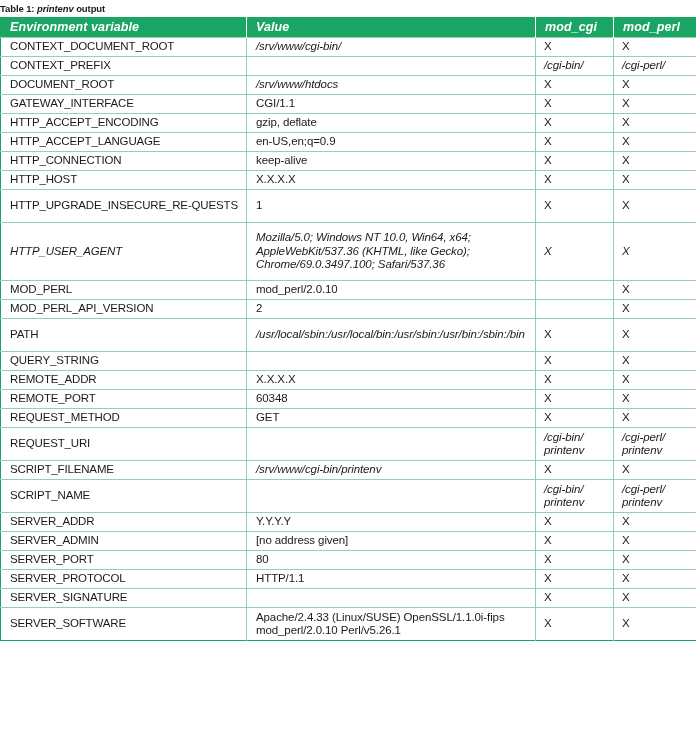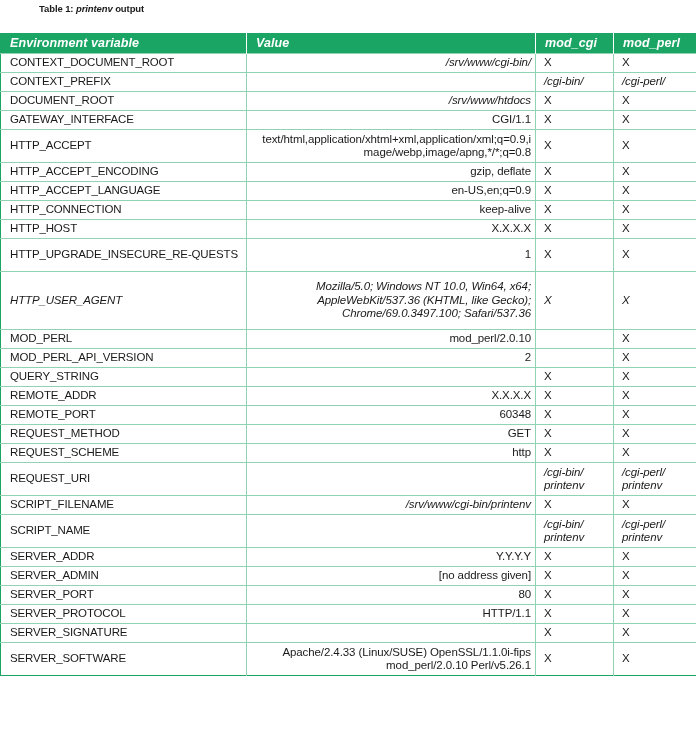--- a/index.html
+++ b/index.html
@@ -17,27 +17,26 @@
   #page {
     position: relative;
     width: 696px;
     height: 742px;
     box-sizing: border-box;
   }
   #caption {
     font-size: 9.5px;
     font-weight: bold;
     line-height: 16px;
-    padding: 1px 0 1px 10px;
+    padding: 1px 0 1px 0;
     letter-spacing: -0.1px;
     color: #1a1a1a;
-    height: 33px;
+    height: 17px;
     box-sizing: border-box;
     white-space: nowrap;
-    margin-left: 29px;
   }
   #caption .cap-em {
     font-style: italic;
   }
   table.envtable {
     border-collapse: collapse;
     width: 696px;
     table-layout: fixed;
     border-left: 1.5px solid #1aa565;
     border-right: 1.5px solid #1aa565;
@@ -78,21 +77,20 @@
   }
   tbody tr td:last-child { border-right: none; }
 
   tbody td.var {
     white-space: normal;
     letter-spacing: -0.15px;
     margin-top: 13px;
   }
   tbody td.val {
     letter-spacing: -0.1px;
-    text-align: right;
   }
   tbody td.val.ital,
   tbody td.flag.ital {
     font-style: italic;
   }
   tbody td.flag {
     padding-left: 8px;
     letter-spacing: -0.1px;
   }
   tbody tr.h1 td { height: 19px; }
@@ -141,26 +139,20 @@
           <td class="val ital">/srv/www/htdocs</td>
           <td class="flag">X</td>
           <td class="flag">X</td>
         </tr>
         <tr class="h1">
           <td class="var">GATEWAY_INTERFACE</td>
           <td class="val">CGI/1.1</td>
           <td class="flag">X</td>
           <td class="flag">X</td>
         </tr>
-        <tr class="h2">
-          <td class="var">HTTP_ACCEPT</td>
-          <td class="val">text/html,application/xhtml+xml,application/xml;q=0.9,image/webp,image/apng,*/*;q=0.8</td>
-          <td class="flag">X</td>
-          <td class="flag">X</td>
-        </tr>
         <tr class="h1">
           <td class="var">HTTP_ACCEPT_ENCODING</td>
           <td class="val">gzip, deflate</td>
           <td class="flag">X</td>
           <td class="flag">X</td>
         </tr>
         <tr class="h1">
           <td class="var">HTTP_ACCEPT_LANGUAGE</td>
           <td class="val">en-US,en;q=0.9</td>
           <td class="flag">X</td>
@@ -195,20 +187,26 @@
           <td class="val">mod_perl/2.0.10</td>
           <td class="flag"></td>
           <td class="flag">X</td>
         </tr>
         <tr class="h1">
           <td class="var">MOD_PERL_API_VERSION</td>
           <td class="val">2</td>
           <td class="flag"></td>
           <td class="flag">X</td>
         </tr>
+        <tr class="h2">
+          <td class="var">PATH</td>
+          <td class="val ital">/usr/local/sbin:/usr/local/bin:/usr/sbin:/usr/bin:/sbin:/bin</td>
+          <td class="flag">X</td>
+          <td class="flag">X</td>
+        </tr>
         <tr class="h1">
           <td class="var">QUERY_STRING</td>
           <td class="val"></td>
           <td class="flag">X</td>
           <td class="flag">X</td>
         </tr>
         <tr class="h1">
           <td class="var">REMOTE_ADDR</td>
           <td class="val">X.X.X.X</td>
           <td class="flag">X</td>
@@ -219,26 +217,20 @@
           <td class="val">60348</td>
           <td class="flag">X</td>
           <td class="flag">X</td>
         </tr>
         <tr class="h1">
           <td class="var">REQUEST_METHOD</td>
           <td class="val">GET</td>
           <td class="flag">X</td>
           <td class="flag">X</td>
         </tr>
-        <tr class="h1">
-          <td class="var">REQUEST_SCHEME</td>
-          <td class="val">http</td>
-          <td class="flag">X</td>
-          <td class="flag">X</td>
-        </tr>
         <tr class="h2">
           <td class="var">REQUEST_URI</td>
           <td class="val"></td>
           <td class="flag ital">/cgi-bin/ printenv</td>
           <td class="flag ital">/cgi-perl/ printenv</td>
         </tr>
         <tr class="h1">
           <td class="var">SCRIPT_FILENAME</td>
           <td class="val ital">/srv/www/cgi-bin/printenv</td>
           <td class="flag">X</td>

